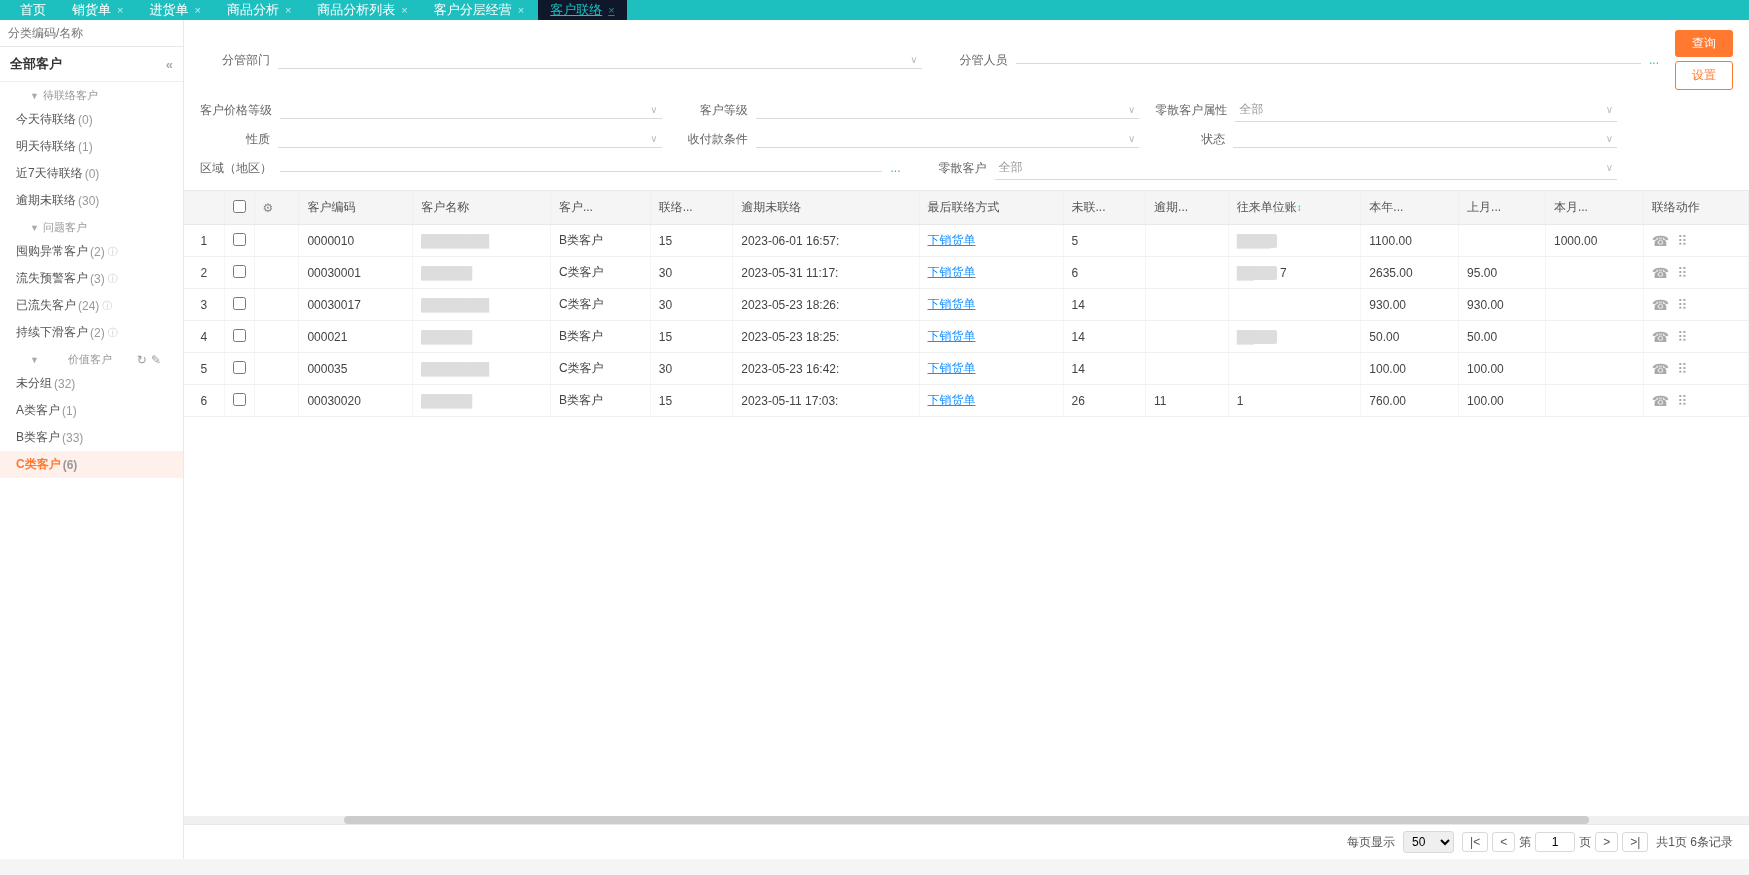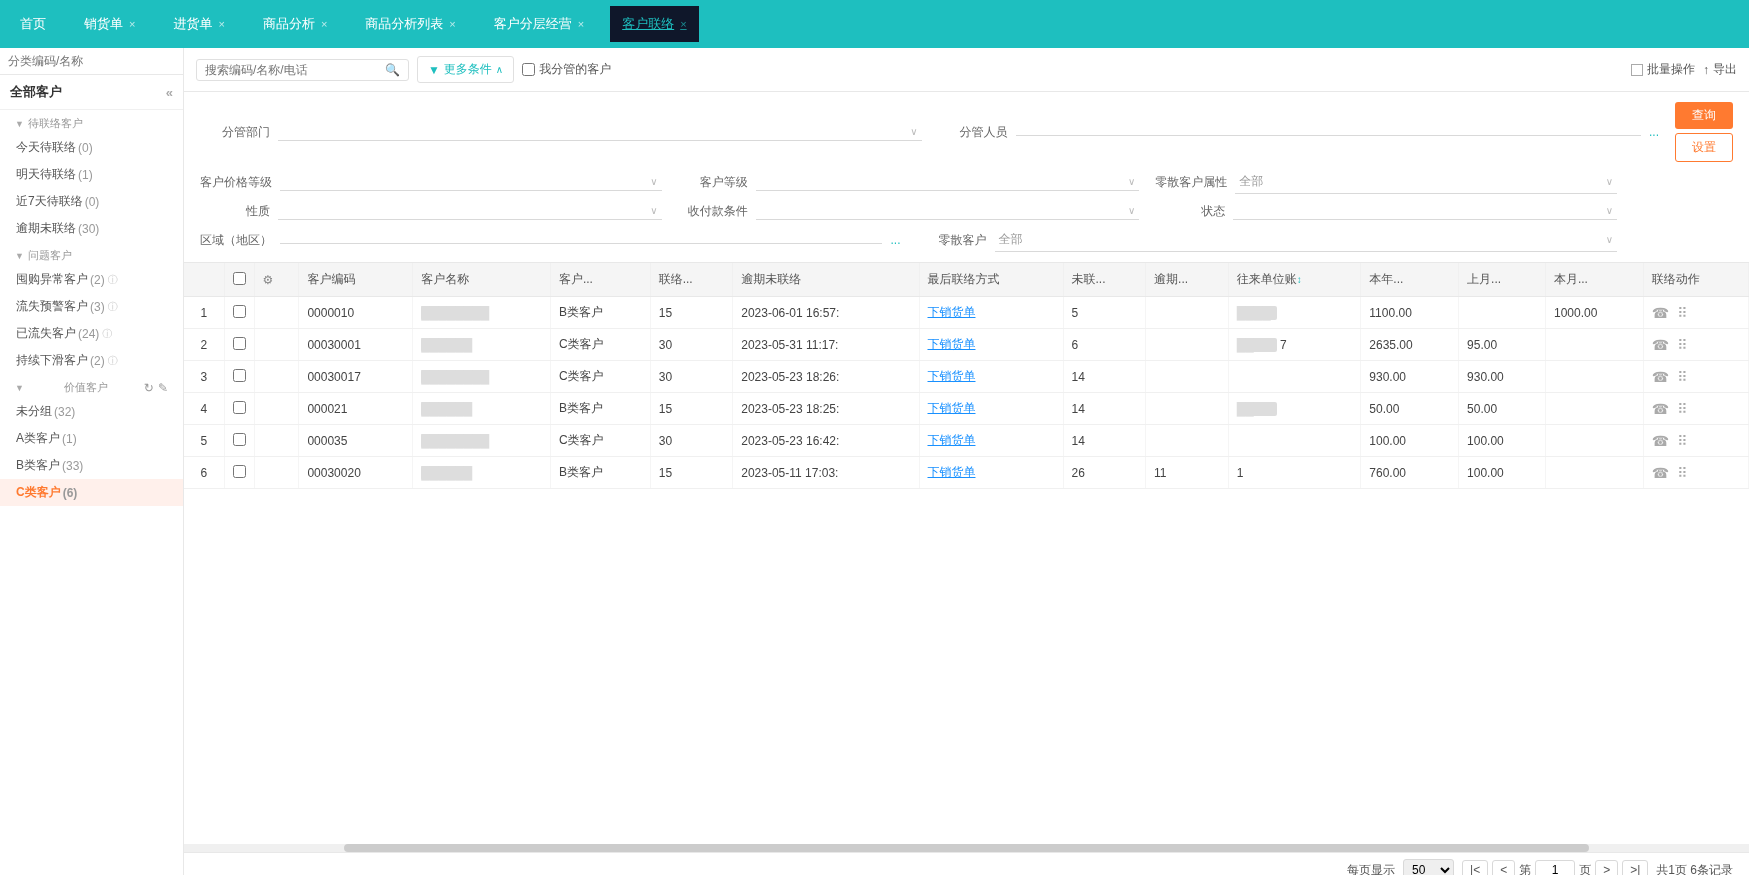--- a/index.html
+++ b/index.html
@@ -1,20 +1,20 @@
 <!DOCTYPE html>
 <html><head>
   <meta charset="utf-8">
   <style>
     * { box-sizing: border-box; margin: 0; padding: 0; }
     body { font-family: 'Microsoft YaHei', Arial, sans-serif; font-size: 12px; background: #f5f5f5; color: #333; overflow: hidden; }
 
     
     .top-nav {
-      display: flex; align-items: center; background: #1ebfbf; height: 48px; padding: 0 8px; gap: 14px;
+      display: flex; align-items: center; background: #1ebfbf; height: 20px; padding: 0 8px; gap: 2px;
     }
     .nav-tab {
       display: flex; align-items: center; padding: 0 12px; height: 36px; cursor: pointer; color: #fff; font-size: 13px; white-space: nowrap;
     }
     .nav-tab.active { background: #0f172a; color: #1ebfbf; text-decoration: underline; }
     .nav-tab .close-x { margin-left: 6px; font-size: 11px; opacity: 0.7; }
 
     
     .main-layout { display: flex; height: calc(100vh - 36px); }
 
@@ -25,21 +25,21 @@
     .sidebar-search {
       display: flex; align-items: center; padding: 6px 8px; border-bottom: 1px solid #e8e8e8; gap: 4px;
     }
     .sidebar-search input {
       flex: 1; border: none; outline: none; font-size: 12px; color: #666;
     }
     .sidebar-all-customers {
       display: flex; align-items: center; justify-content: space-between; padding: 8px 10px; font-size: 13px; font-weight: bold; color: #333; cursor: pointer; border-bottom: 1px solid #f0f0f0;
     }
     .sidebar-section-title {
-      display: flex; align-items: center; padding: 6px 15px 3px; color: #999; font-size: 11px;
+      display: flex; align-items: center; padding: 6px 22px 3px; color: #999; font-size: 11px; margin-left: 8px;
     }
     .sidebar-section-title::before { content: '▼'; font-size: 9px; margin-right: 4px; color: #aaa; }
     .sidebar-item {
       display: flex; align-items: center; padding: 5px 10px 5px 16px; cursor: pointer; color: #555; font-size: 12px; white-space: nowrap; overflow: hidden; text-overflow: ellipsis;
     }
     .sidebar-item.active { background: #fff0eb; color: #ff7a30; font-weight: bold; }
     .sidebar-item .count { color: #999; margin-left: 2px; }
     .sidebar-item .info-icon { color: #ccc; margin-left: 3px; font-size: 10px; }
 
     
@@ -192,45 +192,20 @@
       </span>
     </div>
     <div class="sidebar-item">未分组<span class="count">(32)</span></div>
     <div class="sidebar-item">A类客户<span class="count">(1)</span></div>
     <div class="sidebar-item">B类客户<span class="count">(33)</span></div>
     <div class="sidebar-item active">C类客户<span class="count">(6)</span></div>
   </div>
 
   <div class="content-area">
 
-    <div class="toolbar">
-      <div class="search-box">
-        <input type="text" style="width: 180px;" placeholder="搜索编码/名称/电话">
-        <span style="color:#aaa;cursor:pointer;">🔍</span>
-      </div>
-      <div class="filter-btn">
-        <span>▼</span>
-        <span>更多条件</span>
-        <span style="font-size:10px;">∧</span>
-      </div>
-      <label class="checkbox-label">
-        <input type="checkbox" style="">
-        <span>我分管的客户</span>
-      </label>
-      <div class="toolbar-right">
-        <div class="batch-op-btn">
-          <span style="border:1px solid #aaa;width:12px;height:12px;display:inline-block;"></span>
-          <span>批量操作</span>
-        </div>
-        <div class="export-btn">
-          <span>↑</span>
-          <span>导出</span>
-        </div>
-      </div>
-    </div>
 
     <div class="filter-panel">
 
       <div class="filter-row">
         <div class="filter-field" style="flex:2;">
           <span class="filter-label">分管部门</span>
           <div class="filter-select">
             <span></span>
             <span class="arrow">∨</span>
           </div>

